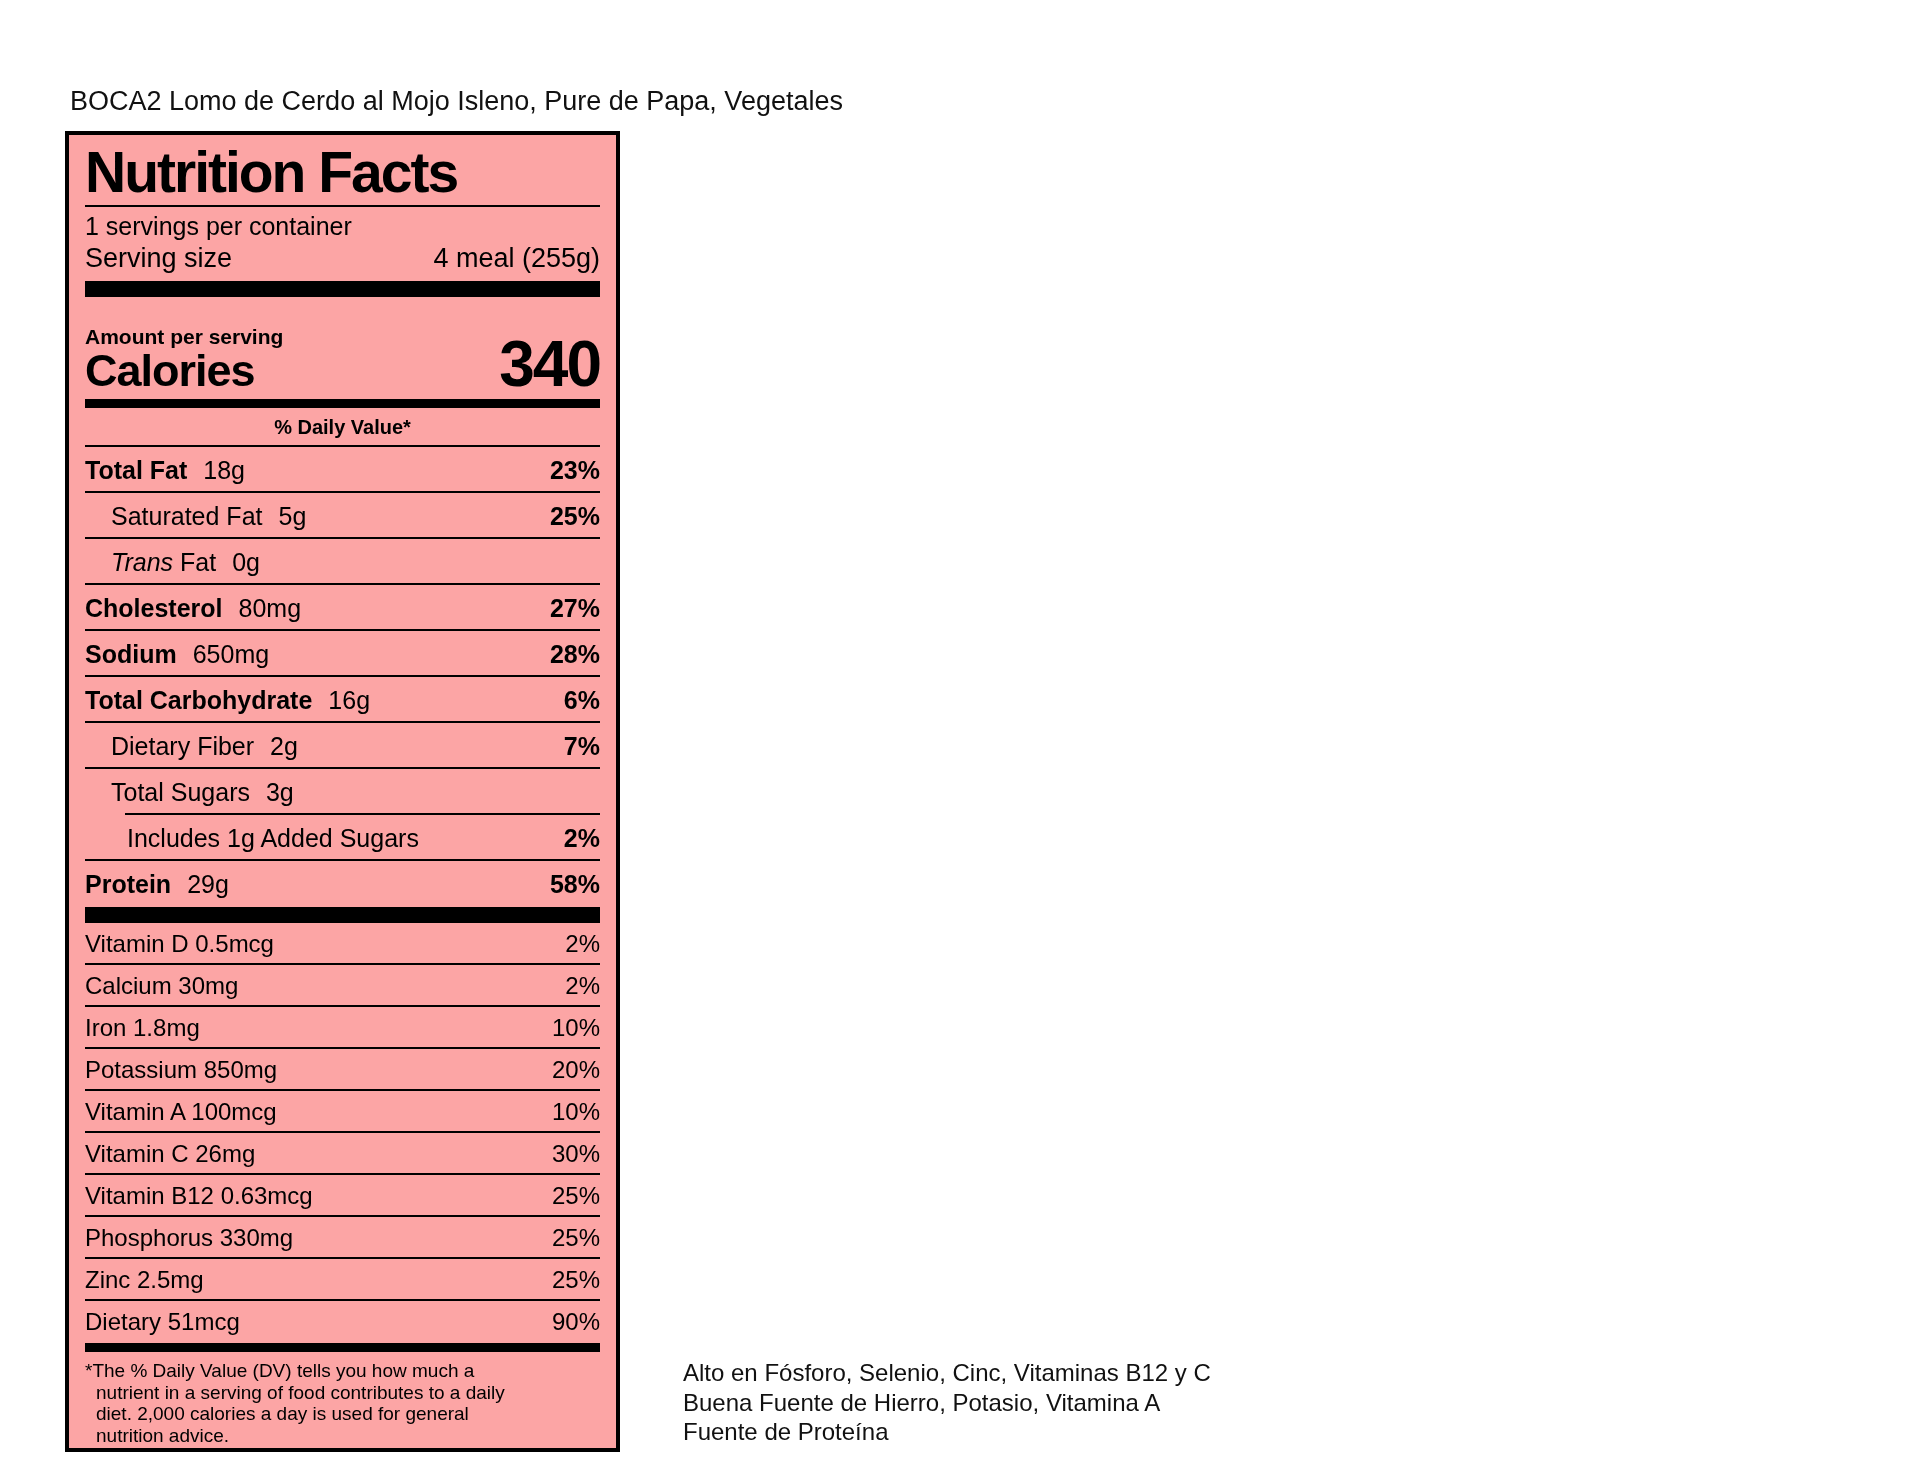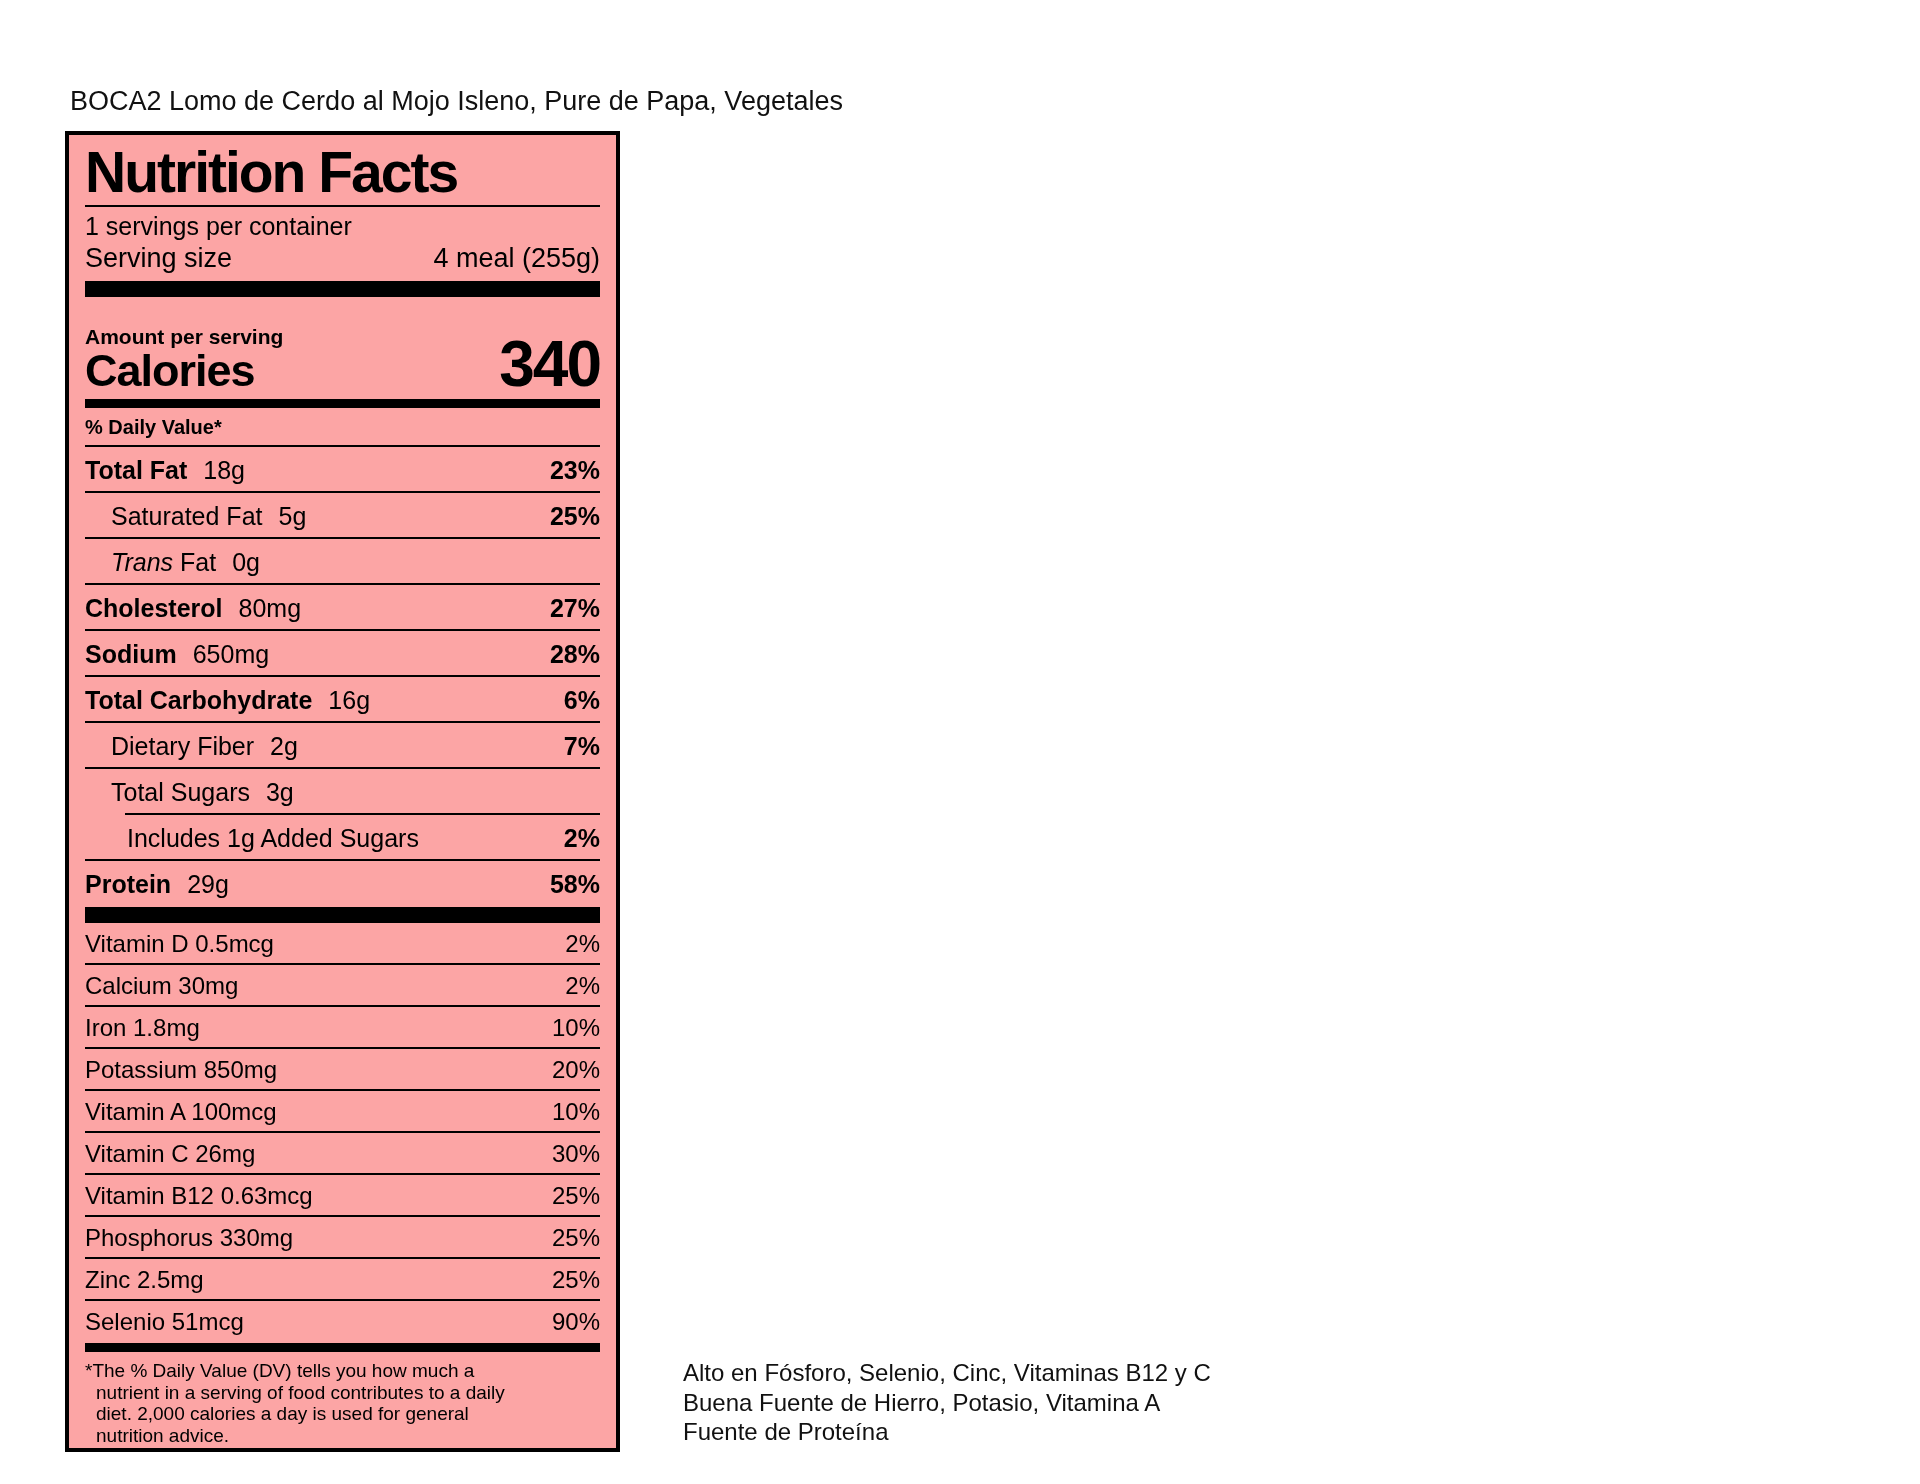--- a/index.html
+++ b/index.html
@@ -80,21 +80,21 @@
     line-height: 44px;
     letter-spacing: -1px;
   }
   .nf-calories-value {
     font-size: 64px;
     font-weight: bold;
     line-height: 58px;
     letter-spacing: -2px;
   }
   .nf-dv-header {
-    text-align: left;
+    text-align: center;
     font-size: 20px;
     font-weight: bold;
     padding: 8px 0 6px 0;
     border-bottom: 2px solid #000;
   }
   .row {
     position: relative;
     display: flex;
     justify-content: space-between;
     align-items: baseline;
@@ -241,21 +241,21 @@
         </div>
         <div class="row micro-row">
           <span><span class="nutrient-name">Phosphorus 330mg</span></span>
           <span class="row-dv">25%</span>
         </div>
         <div class="row micro-row">
           <span><span class="nutrient-name">Zinc 2.5mg</span></span>
           <span class="row-dv">25%</span>
         </div>
         <div class="row micro-row">
-          <span><span class="nutrient-name">Selenio 51mcg</span></span>
+          <span><span class="nutrient-name">Dietary 51mcg</span></span>
           <span class="row-dv">90%</span>
         </div>
       </div>
 
     <div class="bar bar-med"></div>
 
     <div class="nf-footnote">*The % Daily Value (DV) tells you how much a nutrient in a serving of food contributes to a daily diet. 2,000 calories a day is used for general nutrition advice.</div>
   </div>
 
   <div class="claims">

